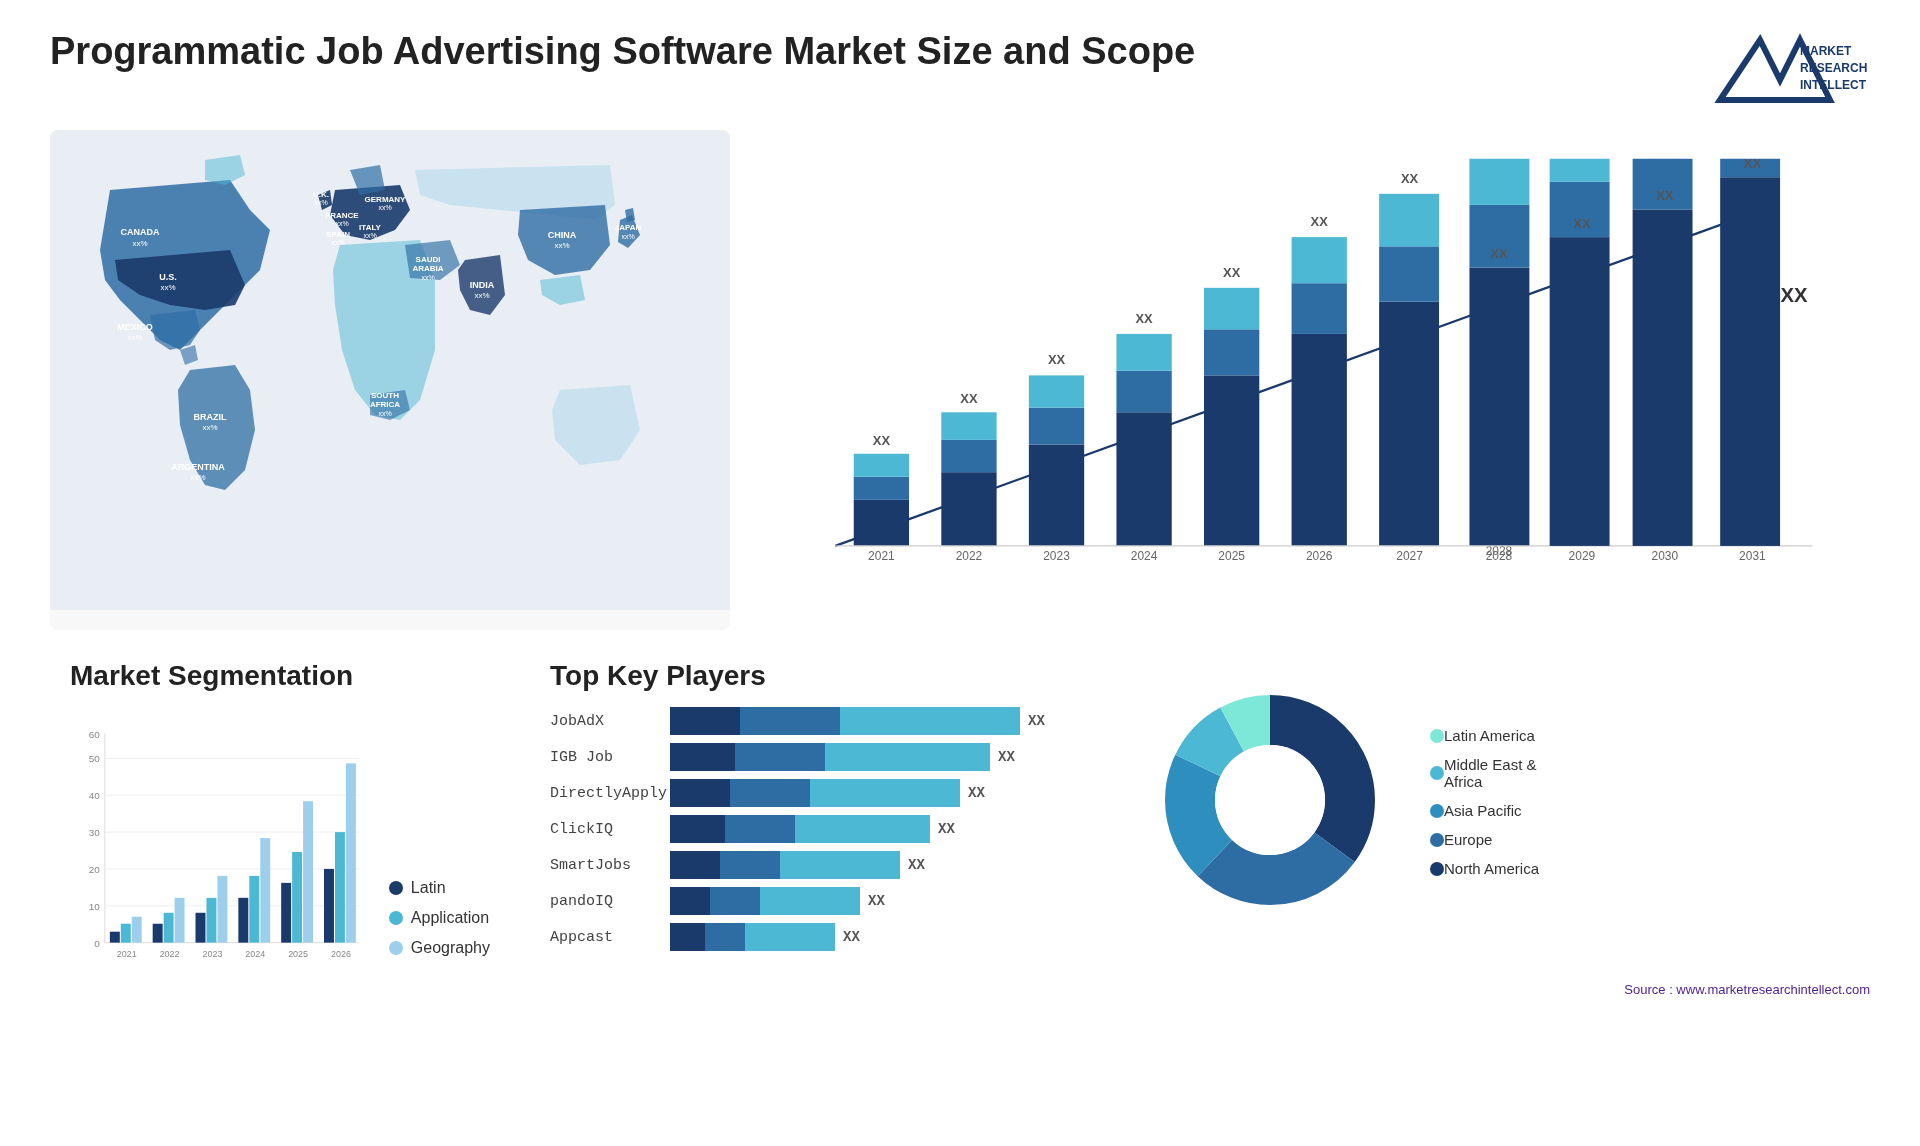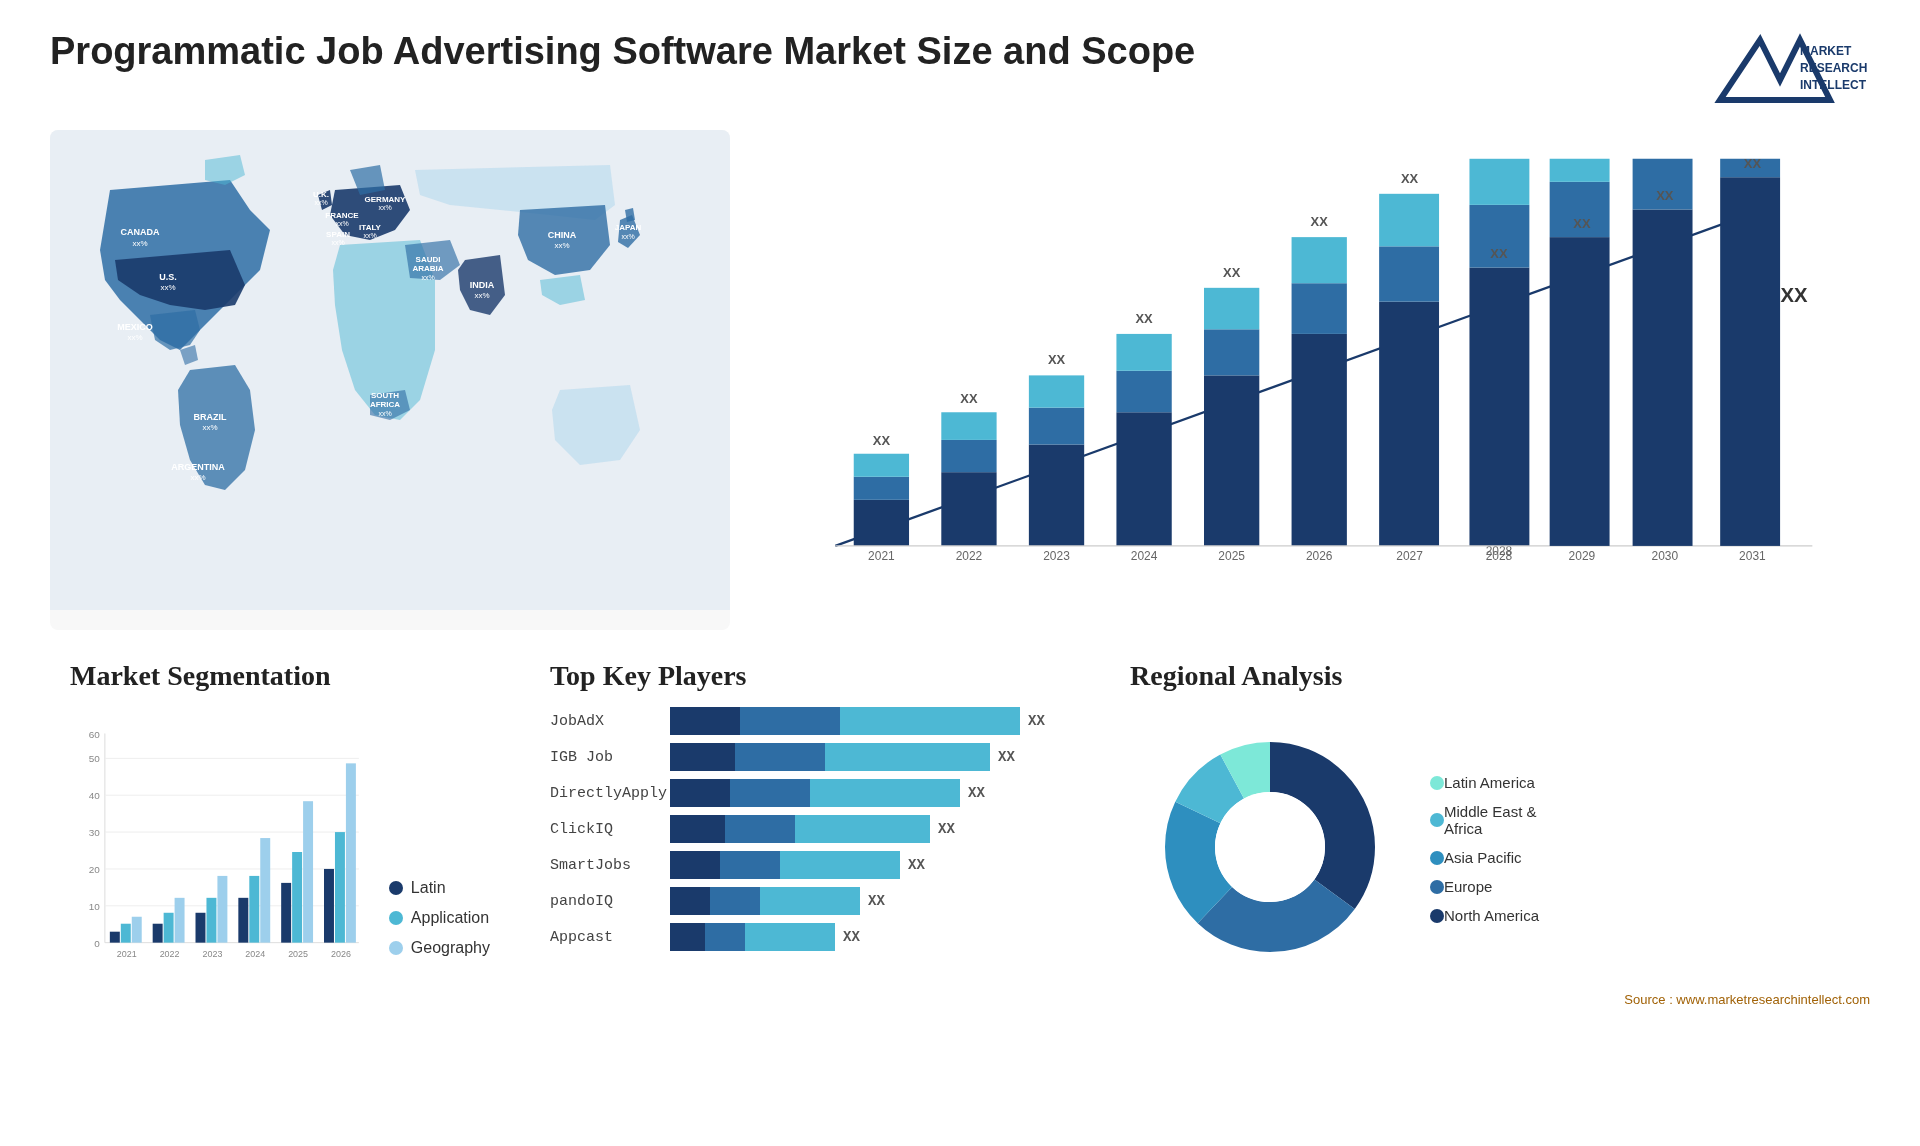--- a/index.html
+++ b/index.html
@@ -93,21 +93,20 @@
       position: relative;
       padding: 10px 20px;
     }
 
     
     .section-title {
       font-size: 28px;
       font-weight: 700;
       color: #222;
       margin-bottom: 15px;
-      font-family: Liberation Serif, serif;
     }
 
     
     .seg-chart-container {
       display: flex;
       gap: 20px;
       align-items: flex-end;
       height: 280px;
     }
     .seg-chart-area {
@@ -193,24 +192,24 @@
     }
     .regional-legend-dot {
       width: 14px;
       height: 14px;
       border-radius: 50%;
     }
 
     
     .source-text {
       position: absolute;
-      bottom: 15px;
+      bottom: 25px;
       right: 50px;
       font-size: 13px;
-      color: #a16207;
+      color: #4c1d95;
     }
   </style>
 </head>
 <body>
 
 <div class="page-container">
 
   <div class="header">
     <h1 class="page-title">Programmatic Job Advertising Software Market Size and Scope</h1>
     <div class="logo-area">
@@ -567,21 +566,20 @@
               <div class="player-bar-seg3" style="width:90px;"></div>
             </div>
             <span class="player-xx">XX</span>
           </div>
         </div>
 
       </div>
     </div>
 
     <div class="regional-section">
-      <div class="section-title">Regional Analysis</div>
       <div class="regional-content">
         <div class="donut-container">
           <svg viewBox="0 0 280 280" width="280" height="280">
 
             <g transform="translate(140,140) rotate(-90)">
 
               <circle r="80" fill="none" stroke="#1a3a6b" stroke-width="50" stroke-dasharray="175.9 326.75" stroke-dashoffset="0"></circle>
 
               <circle r="80" fill="none" stroke="#2e6da4" stroke-width="50" stroke-dasharray="135.7 367" stroke-dashoffset="-175.9"></circle>
 

